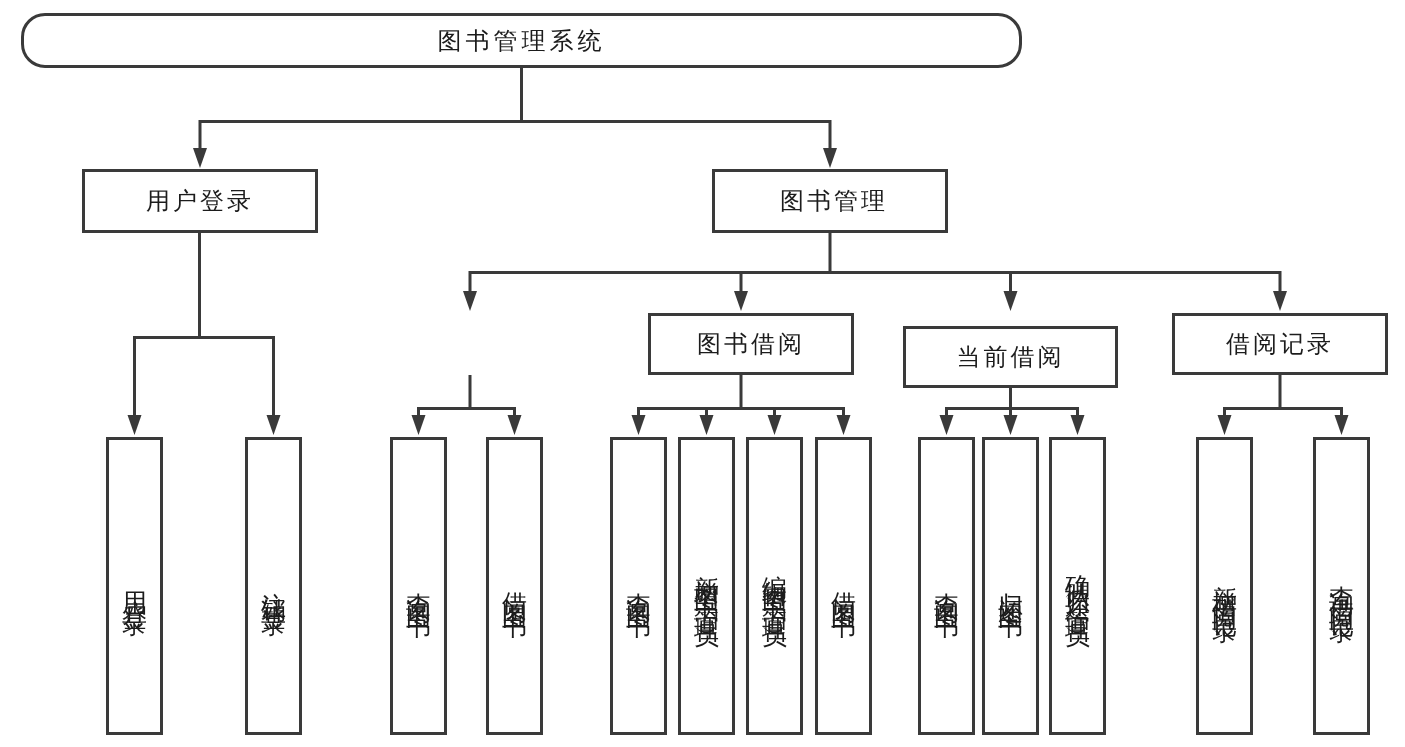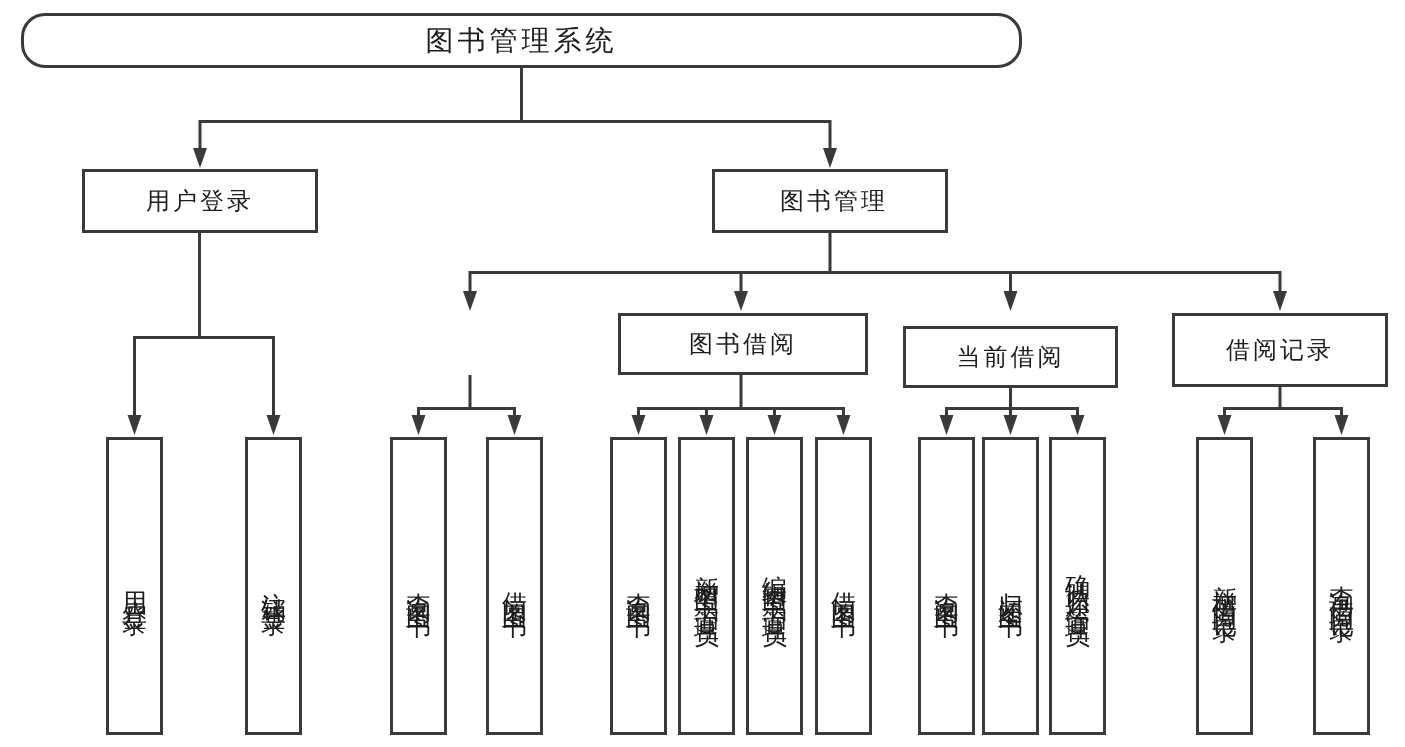--- a/index.html
+++ b/index.html
@@ -24,21 +24,21 @@
     position: absolute;
     box-sizing: border-box;
     background: #ffffff;
     border: 3px solid var(--line);
     display: flex;
     align-items: center;
     justify-content: center;
     color: var(--text);
   }
   .h-node { font-size: 24px; letter-spacing: 3px; white-space: nowrap; }
-  .root-node { font-size: 28px; letter-spacing: 4px; border-radius: 24px; }
+  .root-node { font-size: 24px; letter-spacing: 4px; border-radius: 24px; }
   .leaf {
     writing-mode: vertical-rl;
     text-orientation: mixed;
     font-size: 25px;
     letter-spacing: 7px;
     line-height: 1;
   }
   .watermark {
     position: absolute;
     right: 10px;
@@ -89,23 +89,23 @@
 
     <polygon points="1217.5,415 1231.5,415 1224.5,435"></polygon>
     <polygon points="1334.5,415 1348.5,415 1341.5,435"></polygon>
   </svg>
 
   <div class="node h-node root-node" style="left:21px; top:13px; width:1001px; height:55px;">图书管理系统</div>
 
   <div class="node h-node" style="left:82px; top:169px; width:236px; height:64px;">用户登录</div>
   <div class="node h-node" style="left:712px; top:169px; width:236px; height:64px;padding-left:8px;">图书管理</div>
 
-  <div class="node h-node" style="left:618px; top:313px; width:250px; height:62px;">图书借阅</div>
+  <div class="node h-node" style="left:648px; top:313px; width:206px; height:62px;">图书借阅</div>
   <div class="node h-node" style="left:903px; top:313px; width:215px; height:62px;margin-top:13px;">当前借阅</div>
-  <div class="node h-node" style="left:1172px; top:313px; width:216px; height:74px;">借阅记录</div>
+  <div class="node h-node" style="left:1172px; top:313px; width:216px; height:62px;">借阅记录</div>
 
   <div class="node leaf" style="left:106px; top:437px; width:57px; height:298px;">用户登录</div>
   <div class="node leaf" style="left:245px; top:437px; width:57px; height:298px;">注销登录</div>
 
   <div class="node leaf" style="left:390px; top:437px; width:57px; height:298px;">查询图书</div>
   <div class="node leaf" style="left:486px; top:437px; width:57px; height:298px;">借阅图书</div>
 
   <div class="node leaf" style="left:610px; top:437px; width:57px; height:298px;">查询图书</div>
   <div class="node leaf" style="left:678px; top:437px; width:57px; height:298px;">新增图书（管理员）</div>
   <div class="node leaf" style="left:746px; top:437px; width:57px; height:298px;">编辑图书（管理员）</div>

